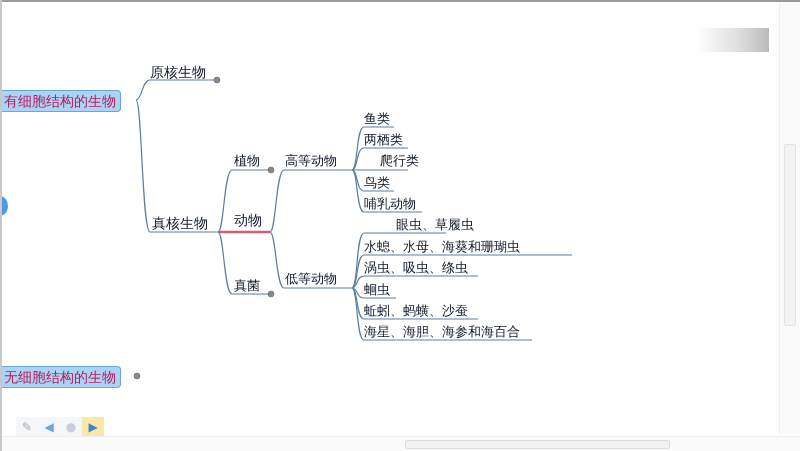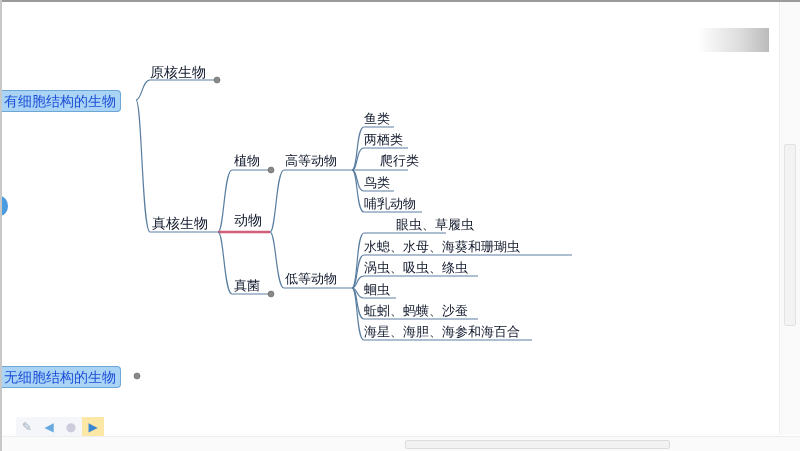--- a/index.html
+++ b/index.html
@@ -3,21 +3,21 @@
 <meta charset="utf-8">
 <style>
   html,body{margin:0;padding:0;}
   body{width:800px;height:451px;overflow:hidden;background:#fff;position:relative;font-family:"DejaVu Sans","Liberation Sans",sans-serif;}
   #frame{position:absolute;left:0;top:0;width:800px;height:451px;background:#fdfdfd;}
   .topborder{position:absolute;left:0;top:0;width:800px;height:2px;background:#9a9a9a;}
   .leftborder{position:absolute;left:0;top:0;width:2px;height:451px;background:#c8c8c8;}
   .canvas{position:absolute;left:2px;top:2px;width:778px;height:432px;background:#fff;}
   svg.lines{position:absolute;left:0;top:0;}
   .t{position:absolute;font-size:13px;color:#0f172a;white-space:nowrap;line-height:16px;}
-  .root{position:absolute;background:#a9d4f5;border:1px solid #6ea6d6;border-left:none;border-radius:0 4px 4px 0;font-size:14px;color:#1d4ed8;padding:1px 4px 1px 2px;line-height:18px;white-space:nowrap;}
+  .root{position:absolute;background:#a9d4f5;border:1px solid #6ea6d6;border-left:none;border-radius:0 4px 4px 0;font-size:14px;color:#be185d;padding:1px 4px 1px 2px;line-height:18px;white-space:nowrap;}
   .vscroll{position:absolute;right:0;top:2px;width:20px;height:432px;background:#fafafa;border-left:1px solid #eee;}
   .vthumb{position:absolute;left:4px;top:142px;width:10px;height:180px;background:#f3f3f3;border:1px solid #e2e2e2;border-radius:2px;}
   .hscroll{position:absolute;left:0;bottom:0;width:800px;height:14px;background:#fafafa;border-top:1px solid #eee;}
   .hthumb{position:absolute;left:405px;top:3px;width:263px;height:7px;background:#f2f2f2;border:1px solid #dcdcdc;border-radius:2px;}
   .overlay-rect{position:absolute;left:697px;top:28px;width:72px;height:24px;background:linear-gradient(to right,#fff,#ddd 60%,#bbb);}
   .toolbar{position:absolute;left:16px;top:417px;height:20px;display:flex;align-items:center;background:#f4f6f9;border-radius:2px;}
   .tb{width:22px;height:20px;display:flex;align-items:center;justify-content:center;font-size:12px;color:#9ab;}
   .tb.active{background:#fbe8a6;}
   .left-handle{position:absolute;left:-8px;top:196px;width:16px;height:20px;border-radius:50%;background:#4b9be0;}
 </style>

